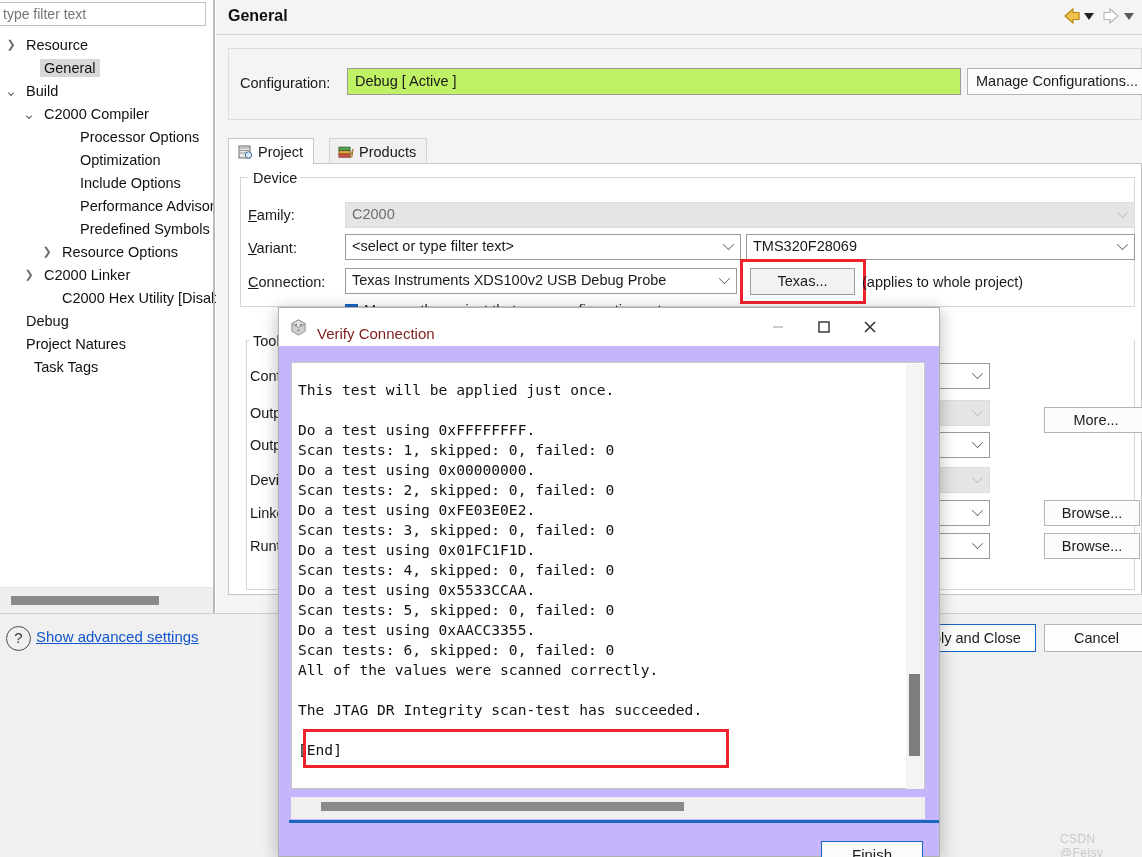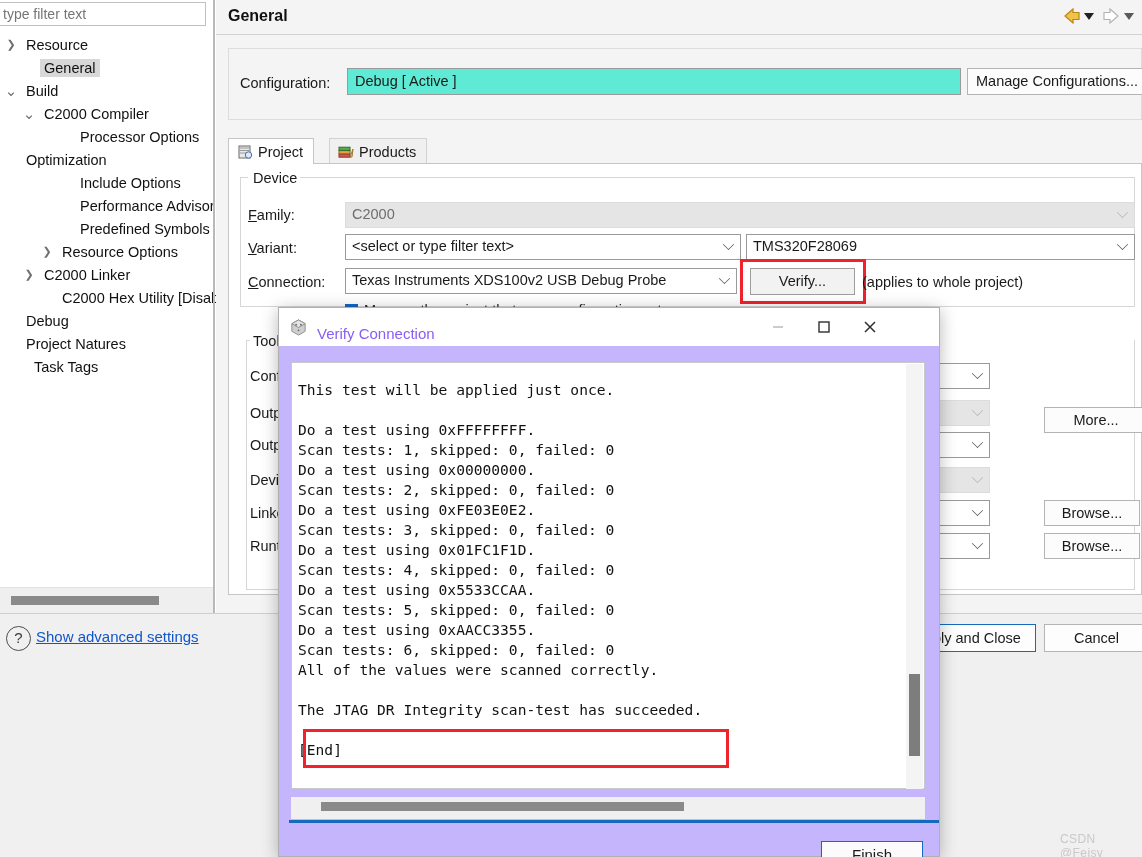--- a/index.html
+++ b/index.html
@@ -76,21 +76,21 @@
   #title-rule { left:216px; top:34px; width:926px; height:1px; background:#d2d2d2; }
   #nav-tools { left:1060px; top:5px; width:82px; height:22px; }
 
   #cfg-box {
     left:228px; top:48px; width:914px; height:72px;
     background:#f4f4f4; border:1px solid #dcdcdc;
   }
   #cfg-label { left:240px; top:75px; font-size:14.5px; }
   #cfg-combo {
     left:347px; top:68px; width:614px; height:27px;
-    background:#5eead4; border:1px solid #9a9a9a;
+    background:#bef264; border:1px solid #9a9a9a;
   }
   #cfg-combo .v { position:absolute; left:7px; top:4px; font-size:14.5px; }
   #btn-manage {
     left:967px; top:68px; width:176px; height:27px;
     background:#fcfcfc; border:1px solid #b4b4b4;
     font-size:14.5px; line-height:25px; padding-left:8px; white-space:nowrap; overflow:hidden;
   }
 
   
   #tabs { left:228px; top:138px; height:26px; }
@@ -177,21 +177,21 @@
     left:278px; top:307px; width:662px; height:550px;
     background:#f0f0f0;
     border:1px solid #b0b0b0;
     box-shadow:0 3px 16px rgba(0,0,0,.28);
   }
   #dlg-titlebar {
     position:absolute; left:0; top:0; width:660px; height:38px;
     background:#ffffff; display:flex; align-items:center;
   }
   #dlg-icon { margin-left:10px; width:19px; height:19px; flex:none; }
-  #dlg-title { margin-left:9px; font-size:15px; color:#8b5cf6;margin-top:12px; }
+  #dlg-title { margin-left:9px; font-size:15px; color:#7f1d1d;margin-top:12px; }
   .wbtn {
     position:absolute; top:0; width:46px; height:38px;
     display:flex; align-items:center; justify-content:center;
     color:#3a3a3a;
   }
   #wb-min { right:138px; }
   #wb-max { right:92px; }
   #wb-close { right:46px; }
 
   #dlg-body {
@@ -256,21 +256,21 @@
         <span class="tree-label">Build</span>
       </div>
       <div class="tree-row" style="padding-left: 18px;">
         <span class="tw" style="font-size: 15px; line-height: 10px;">⌄</span>
         <span class="tree-label">C2000 Compiler</span>
       </div>
       <div class="tree-row" style="padding-left: 54px;">
         <span class="tw"></span>
         <span class="tree-label">Processor Options</span>
       </div>
-      <div class="tree-row" style="">
+      <div class="tree-row" style="padding-left: 54px;">
         <span class="tw"></span>
         <span class="tree-label">Optimization</span>
       </div>
       <div class="tree-row" style="padding-left: 54px;">
         <span class="tw"></span>
         <span class="tree-label">Include Options</span>
       </div>
       <div class="tree-row" style="padding-left: 54px;">
         <span class="tw"></span>
         <span class="tree-label">Performance Advisor</span>
@@ -376,21 +376,21 @@
 <div class="combo" id="f-variant2">
   <span class="v">TMS320F28069</span>
   <span class="car"></span>
 </div>
 
 <div class="fld-label" id="f-conn-lbl"><span class="ul">C</span><span>onnection:</span></div>
 <div class="combo" id="f-conn">
   <span class="v">Texas Instruments XDS100v2 USB Debug Probe</span>
   <span class="car"></span>
 </div>
-<div class="abs" id="btn-verify">Verify...</div>
+<div class="abs" id="btn-verify">Texas...</div>
 <div class="abs" id="verify-hl"></div>
 <div class="abs" id="conn-note">(applies to whole project)</div>
 
 <div class="abs" id="chk-row">
   <span id="chk-box"></span>
   <span id="chk-text">Manage the project that uses configuration set</span>
 </div>
 
 <div class="abs" id="set-group"></div>
 <div class="abs" id="set-topL"></div>

